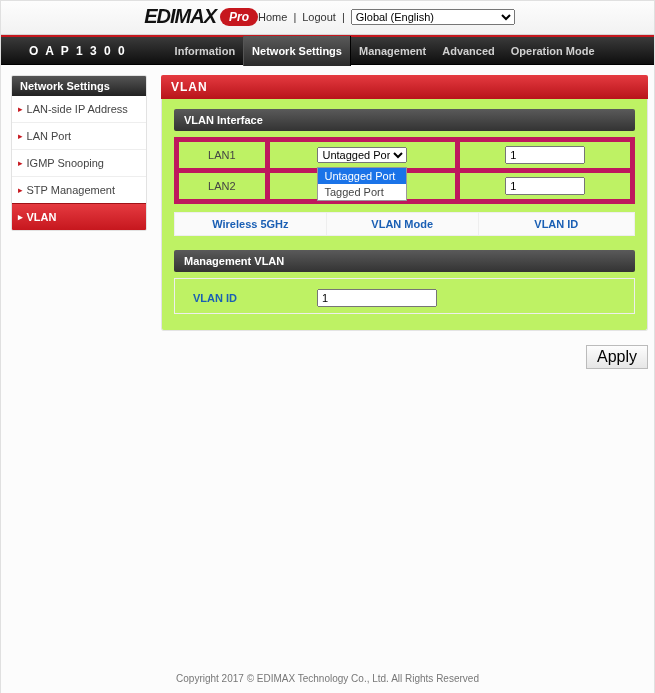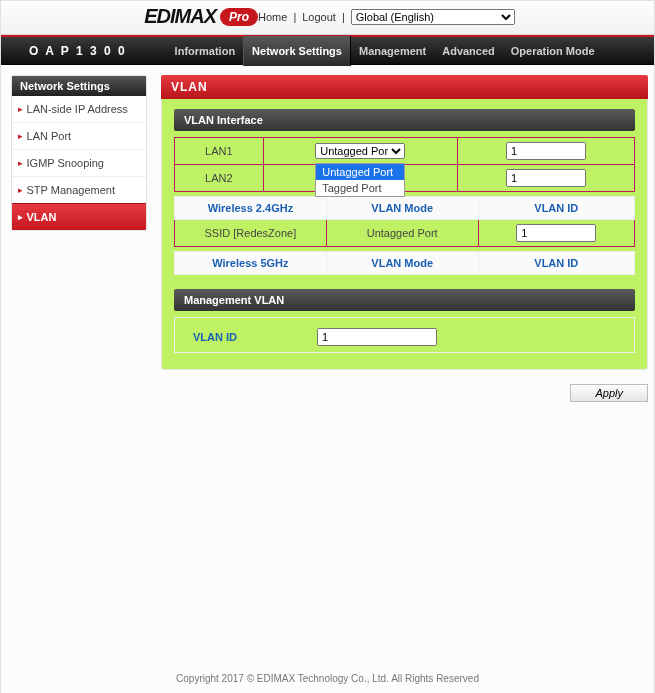--- a/index.html
+++ b/index.html
@@ -31,37 +31,37 @@
   .side-caret { color: #c6171e; font-size: 9px; }
   .side-item.active .side-caret { color: #fff; }
   
   .main { flex: 1; }
   .page-title { background: linear-gradient(#e53a40,#b8141a); color: #fff; font-weight: bold; font-size: 12px; padding: 5px 10px; border-radius: 2px 2px 0 0; letter-spacing: 1px; }
   .panel { background: #bef264; border: 1px solid #e4e4e4; border-top: none; padding: 10px 12px 16px 12px; border-radius: 0 0 3px 3px; }
   .sect-title { background: linear-gradient(#5a5a5a,#333); color: #fff; font-weight: bold; font-size: 11px; padding: 5px 10px; border-radius: 2px; margin-bottom: 6px; }
   
   table.grid { width: 100%; border-collapse: collapse; font-size: 11px; }
   table.grid th { color: #1a5fb4; font-weight: bold; text-align: center; padding: 5px 4px; background: #fafafa; border: 1px solid #eee; }
-  table.grid td { text-align: center; padding: 4px 12px; border: 1px solid #be185d; color: #444; margin-top: 48px; }
+  table.grid td { text-align: center; padding: 4px 12px; border: 5px solid #be185d; color: #444; margin-top: 48px; }
   table.grid input[type=text] { width: 80px; font-size: 11px; padding: 1px 3px; }
   
   .select-wrap { position: relative; display: inline-block; }
   .select-wrap select { font-size: 11px; width: 90px; }
   .dropdown-open { position: absolute; top: 20px; left: 0; width: 90px; background: #fff; border: 1px solid #999; z-index: 20; text-align: left; }
   .dd-opt { padding: 2px 6px; font-size: 11px; cursor: pointer; }
   .dd-opt.sel { background: #1a73e8; color: #fff; }
   
   .spacer { height: 4px; }
   
   .mgmt-row { display: flex; align-items: center; gap: 80px; padding: 10px 10px 6px 18px; border: 1px solid #eee; margin-top: 6px; }
   .mgmt-lbl { color: #1a5fb4; font-weight: bold; font-size: 11px; }
   .mgmt-row input { width: 120px; font-size: 11px; padding: 1px 3px; }
   
   .apply-row { text-align: right; margin-top: 14px; }
-  .apply-row button { font-size: 11px; padding: 2px 24px; background: linear-gradient(#fdfdfd,#e6e6e6); border: 1px solid #bbb; cursor: pointer; font-style: italic; }
+  .apply-row button { font-size: 16px; padding: 2px 10px; background: linear-gradient(#fdfdfd,#e6e6e6); border: 1px solid #bbb; cursor: pointer; }
   
   .footer { text-align: center; font-size: 10px; color: #777; padding: 8px 0 10px 0; background: #fcfcfc; }
 </style>
 </head>
 <body>
 
 <div class="wrap">
 
   <div class="topbar">
     <div class="logo">
@@ -140,34 +140,20 @@
           <tr>
             <td>LAN2</td>
             <td></td>
             <td><input type="text" value="1" style=""></td>
           </tr>
         </tbody>
           </table>
 
         <div class="spacer"></div>
 
-        <table class="grid">
-          <tbody>
-              <tr>
-            <th style="width:33%">Wireless 2.4GHz</th>
-            <th style="width:33%">VLAN Mode</th>
-            <th style="width:34%">VLAN ID</th>
-          </tr>
-          <tr>
-            <td>SSID [RedesZone]</td>
-            <td>Untagged Port</td>
-            <td><input type="text" value="1" style=""></td>
-          </tr>
-        </tbody>
-          </table>
 
         <div class="spacer"></div>
 
         <table class="grid">
           <tbody>
               <tr>
             <th style="width:33%">Wireless 5GHz</th>
             <th style="width:33%">VLAN Mode</th>
             <th style="width:34%">VLAN ID</th>
           </tr>

